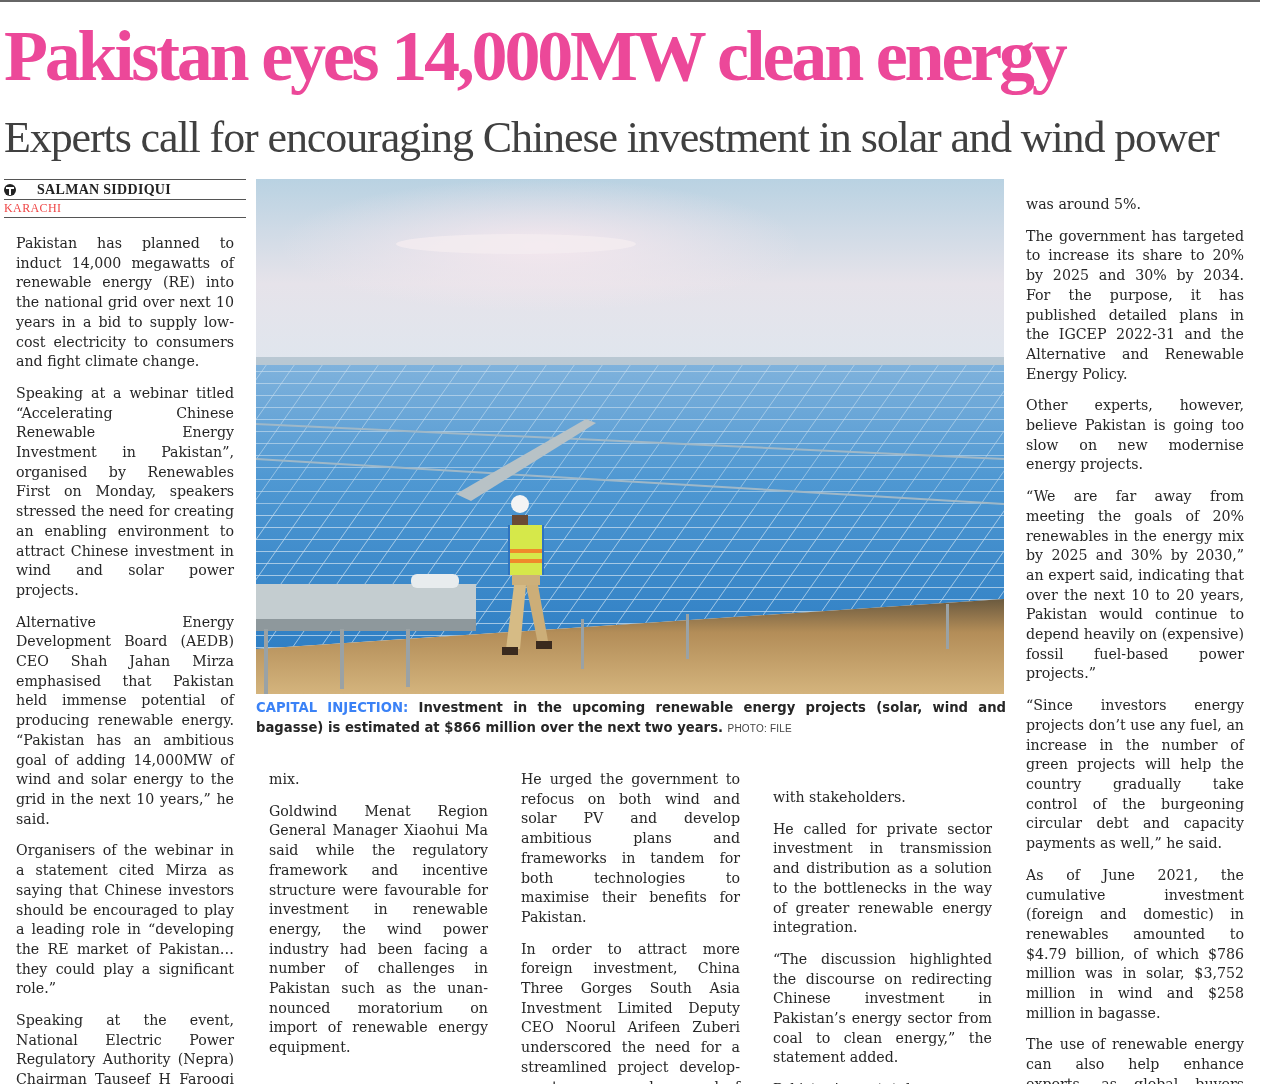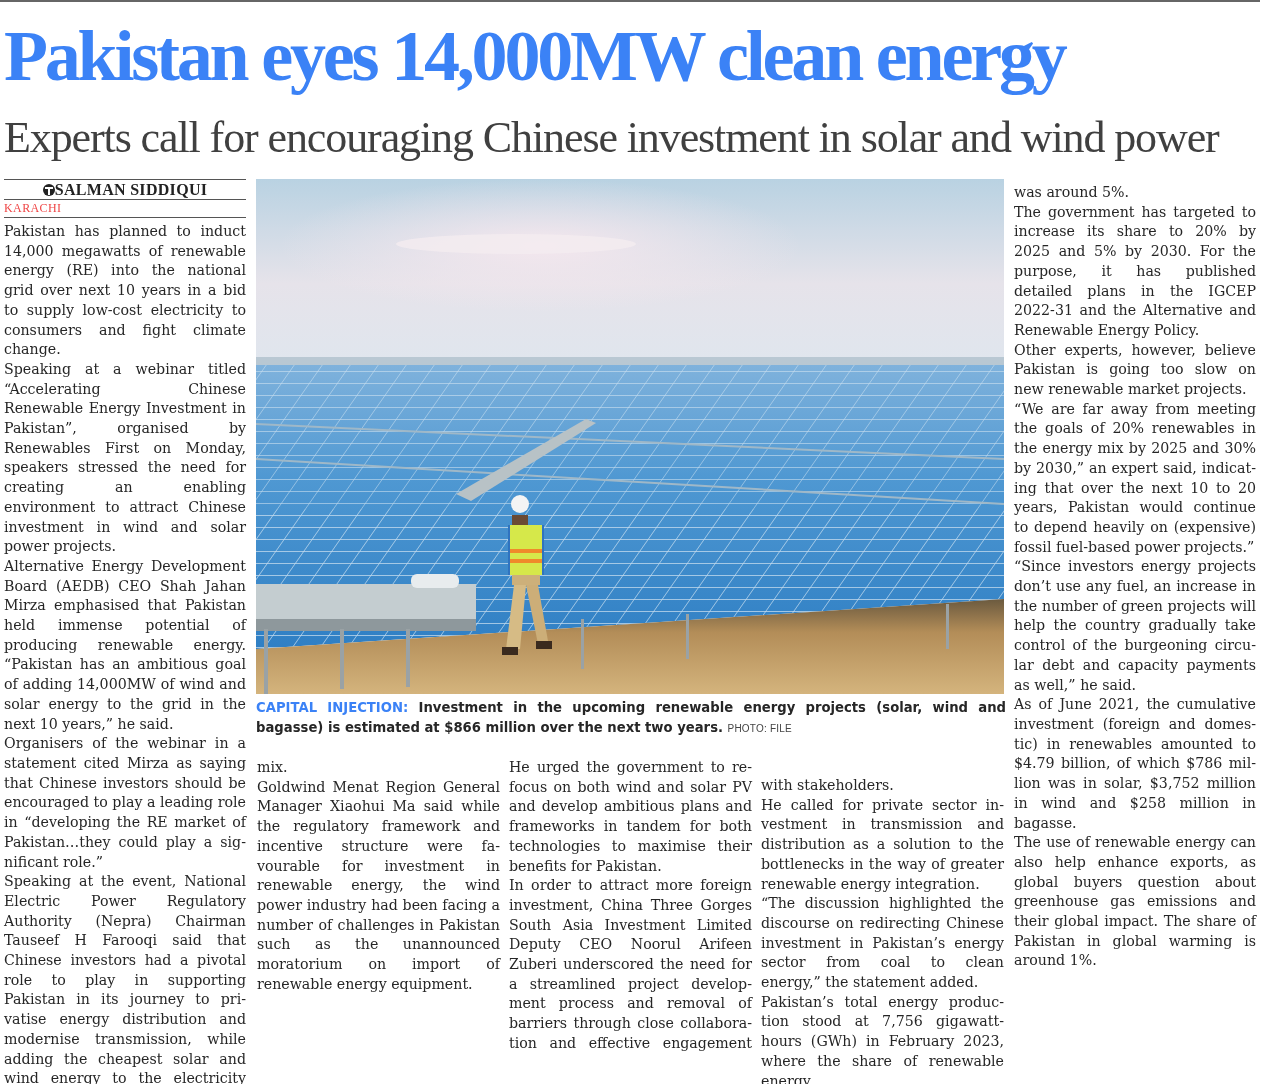--- a/index.html
+++ b/index.html
@@ -2,42 +2,41 @@
 <html><head>
 <meta charset="utf-8">
 <style>
   html, body { margin: 0; padding: 0; background: #ffffff; }
   body { width: 1268px; height: 1084px; position: relative; overflow: hidden; color: #222; }
   .topline { position: absolute; left: 0; top: 0; width: 1260px; height: 2px; background: #666; }
   .headline {
     position: absolute; left: 4px; top: 14px; width: 1262px;
     font-family: "Liberation Serif", "DejaVu Serif", serif;
     font-weight: bold; font-size: 72px; line-height: 84px;
-    letter-spacing: -3.2px; color: #3b82f6; white-space: nowrap;
+    letter-spacing: -3.2px; color: #ec4899; white-space: nowrap;
   }
   .subhead {
     position: absolute; left: 4px; top: 112px; width: 1262px;
     font-family: "Liberation Serif", "DejaVu Serif", serif;
     font-size: 44px; line-height: 52px; letter-spacing: -1.1px;
     color: #404040; white-space: nowrap;
   }
   .col {
     position: absolute; font-family: "DejaVu Serif", "Liberation Serif", serif;
     font-size: 14.2px; line-height: 19.7px; color: #262626;
     text-align: justify; hyphens: manual;
   }
-  .col p { margin: 0; }
+  .col p { margin: 12px; }
   .byline-block { position: absolute; left: 4px; top: 179px; width: 242px; }
   .byline-rule { height: 1px; background: #555; }
   .byline {
-    display: flex; align-items: center; gap: 0; height: 19px;
+    display: flex; align-items: center; gap: 21px; height: 19px;
     font-family: "Liberation Serif", "DejaVu Serif", serif;
-    font-weight: bold; font-size: 16px; letter-spacing: 0.3px; color: #222;
+    font-weight: bold; font-size: 14px; letter-spacing: 0.3px; color: #222;
     border-bottom: 1px solid #555;
-    justify-content: center;
   }
   .byline-icon {
     width: 12px; height: 12px; border-radius: 50%; background: #222;
     position: relative; display: inline-block;
   }
   .byline-icon::before { content: ""; position: absolute; left: 2px; top: 3px; width: 8px; height: 2px; background: #fff; }
   .byline-icon::after { content: ""; position: absolute; left: 5px; top: 3px; width: 2px; height: 8px; background: #fff; }
   .dateline {
     font-family: "Liberation Serif", "DejaVu Serif", serif;
     font-size: 12px; letter-spacing: 0.4px; height: 17px; line-height: 17px;
@@ -162,19 +161,19 @@
 
 <div class="col" style="left:761px; top:776px; width:243px;">
   <p>with stakeholders.</p>
   <p>He called for private sector in­vestment in transmission and distribution as a solution to the bottlenecks in the way of greater renewable energy integration.</p>
   <p>“The discussion highlighted the discourse on redirecting Chinese investment in Pakistan’s energy sector from coal to clean energy,” the statement added.</p>
   <p style="text-align-last: justify;">Pakistan’s total energy produc­tion stood at 7,756 gigawatt-hours (GWh) in February 2023, where the share of renewable energy</p>
 </div>
 
 <div class="col" style="left:1014px; top:183px; width:242px;">
   <p>was around 5%.</p>
-  <p>The government has targeted to increase its share to 20% by 2025 and 5% by 2030. For the pur­pose, it has published detailed plans in the IGCEP 2022-31 and the Alternative and Renewable Energy Policy.</p>
-  <p>Other experts, however, believe Pakistan is going too slow on new renewable market projects.</p>
+  <p>The government has targeted to increase its share to 20% by 2025 and 30% by 2034. For the pur­pose, it has published detailed plans in the IGCEP 2022-31 and the Alternative and Renewable Energy Policy.</p>
+  <p>Other experts, however, believe Pakistan is going too slow on new modernise energy projects.</p>
   <p>“We are far away from meeting the goals of 20% renewables in the energy mix by 2025 and 30% by 2030,” an expert said, indicat­ing that over the next 10 to 20 years, Pakistan would continue to depend heavily on (expensive) fossil fuel-based power projects.”</p>
   <p>“Since investors energy projects don’t use any fuel, an increase in the number of green projects will help the country gradually take control of the burgeoning circu­lar debt and capacity payments as well,” he said.</p>
   <p>As of June 2021, the cumulative investment (foreign and domes­tic) in renewables amounted to $4.79 billion, of which $786 mil­lion was in solar, $3,752 million in wind and $258 million in bagasse.</p>
   <p>The use of renewable energy can also help enhance exports, as global buyers question about greenhouse gas emissions and their global impact. The share of Pakistan in global warming is around 1%.</p>
 </div>
 
 </body></html>

